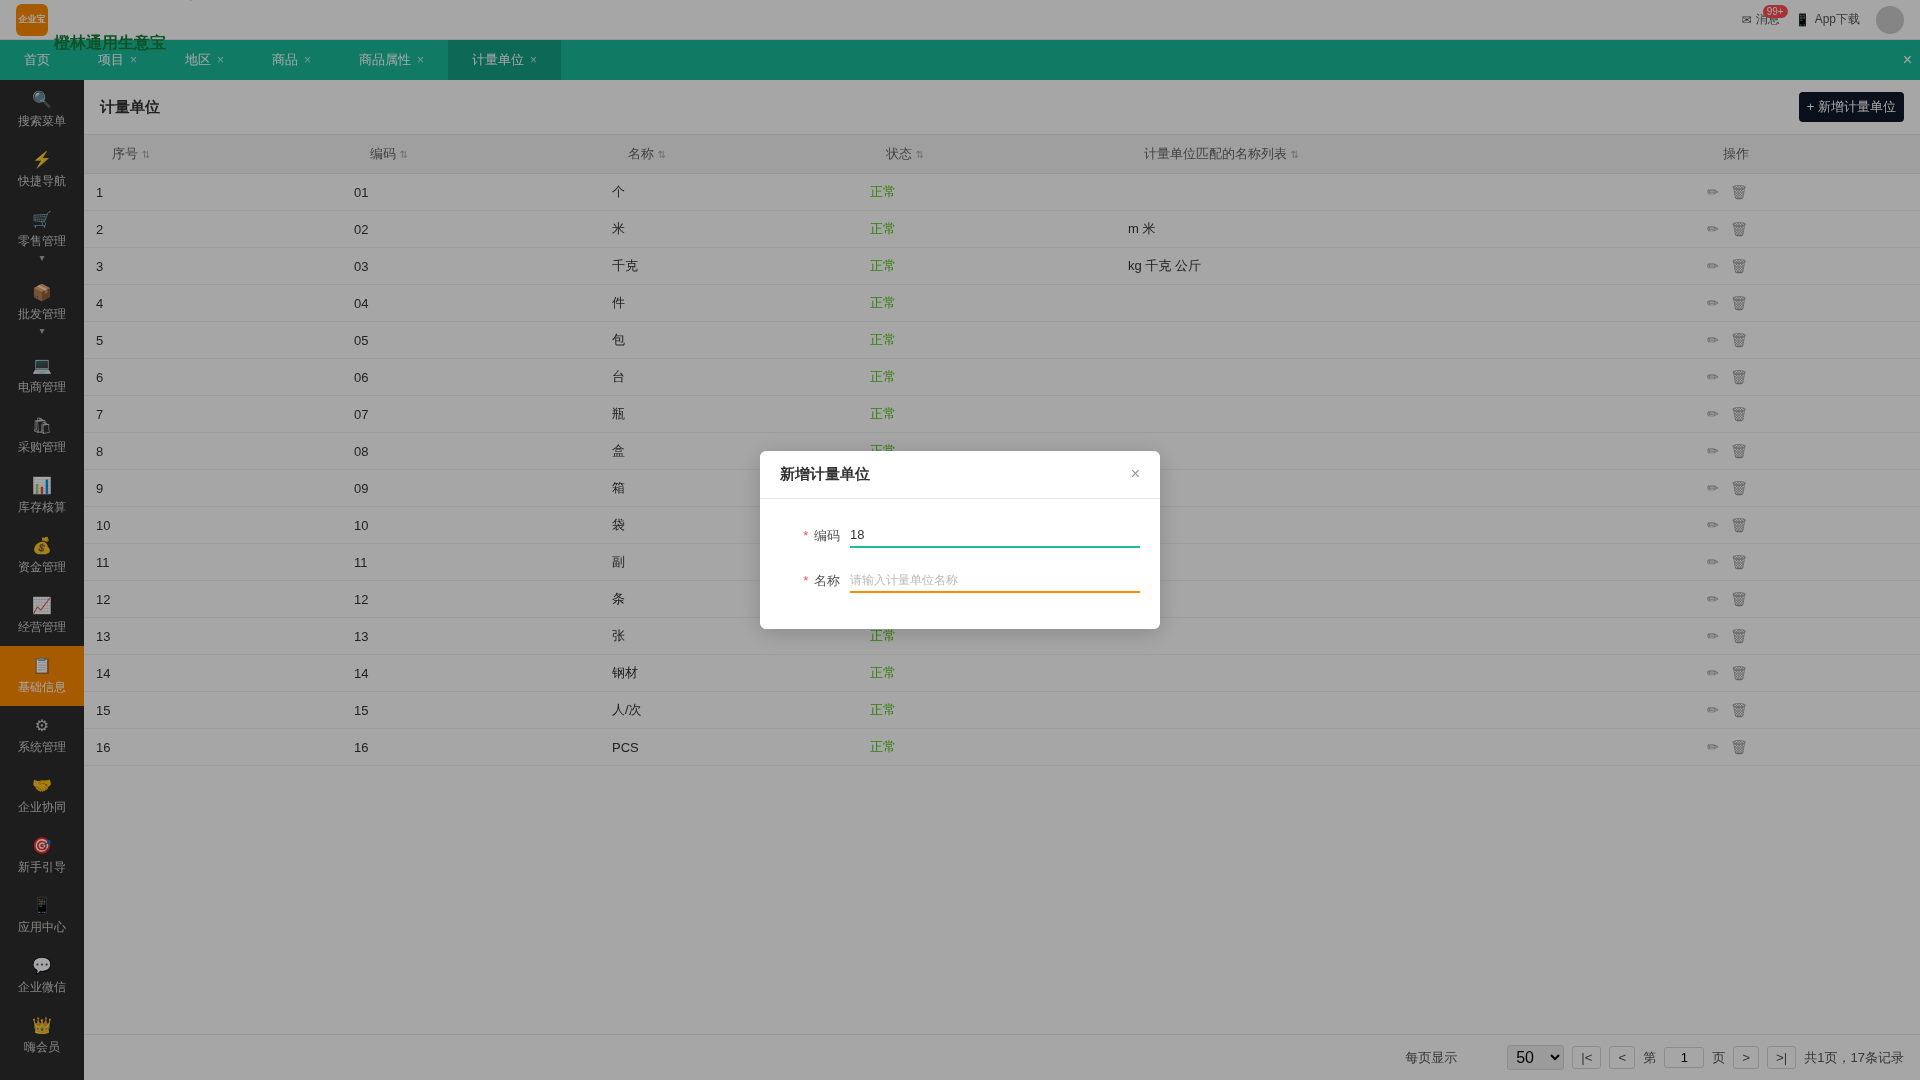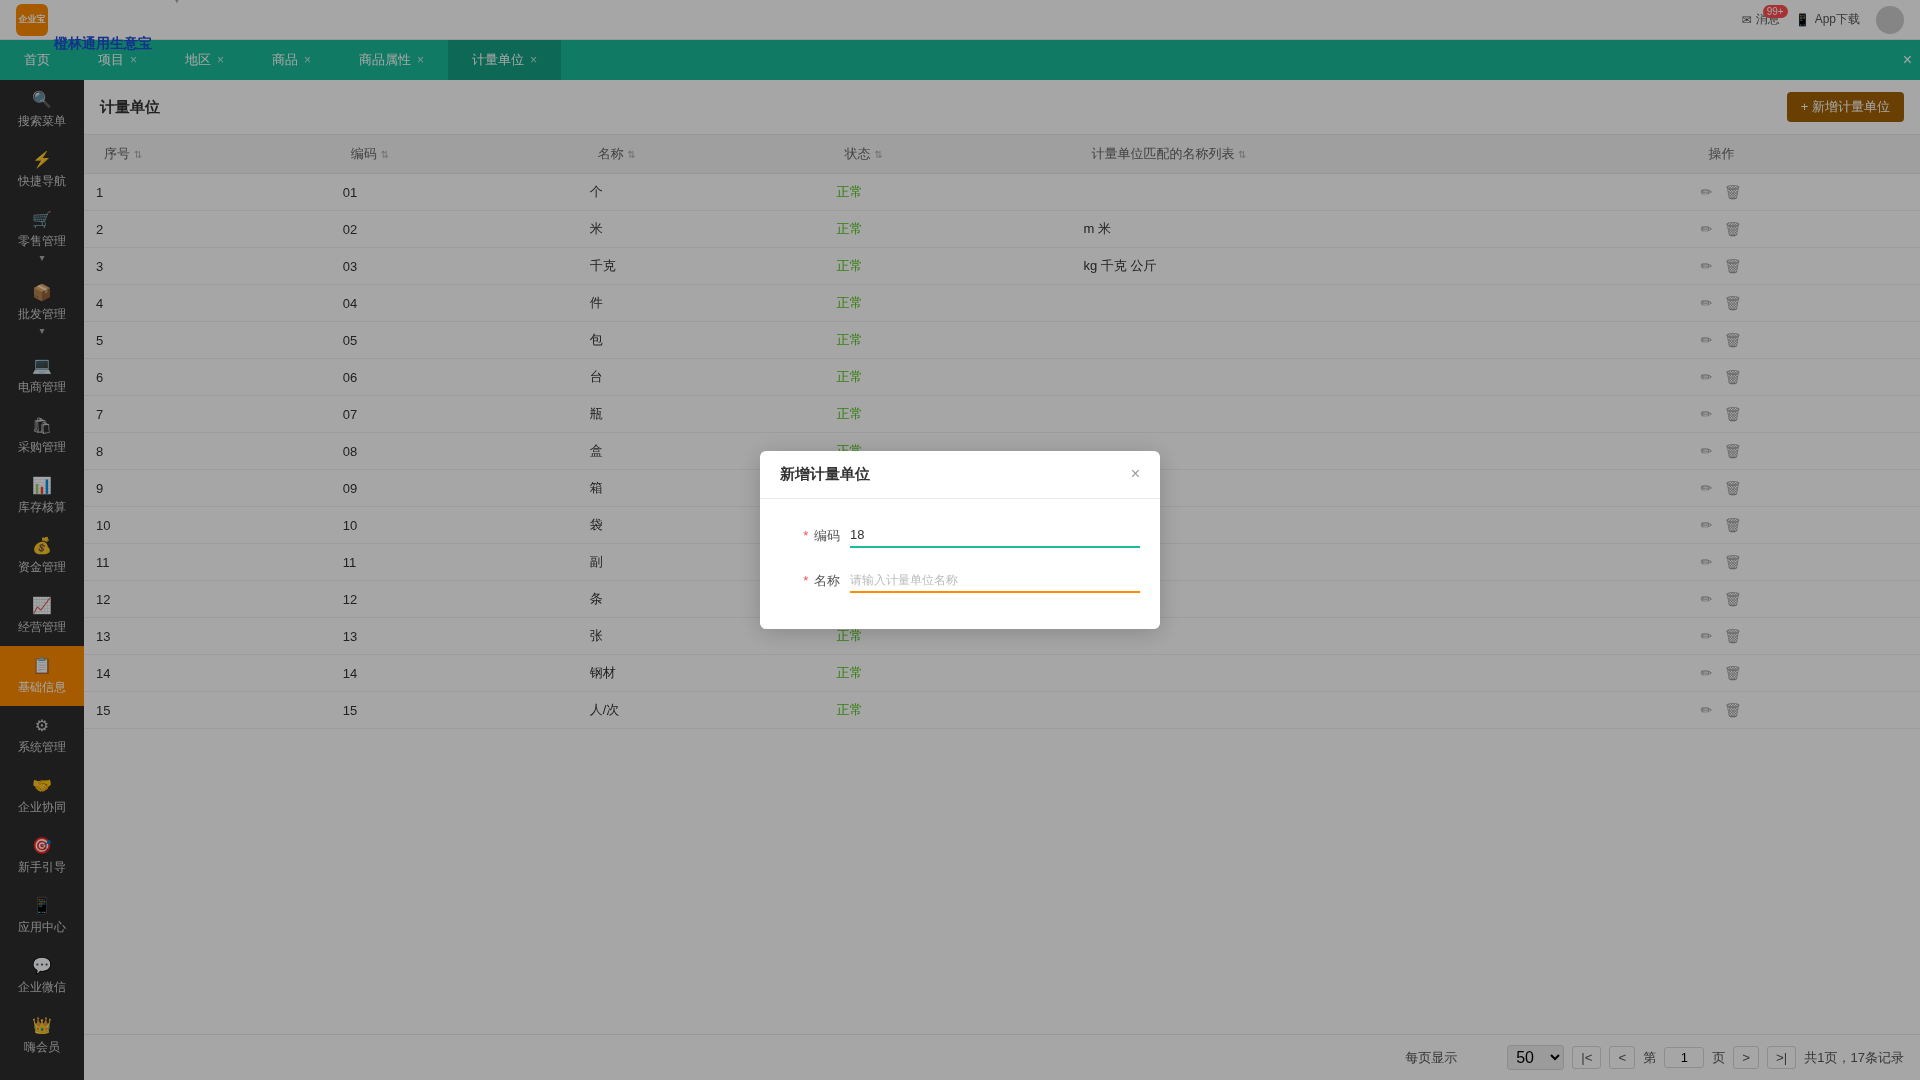--- a/index.html
+++ b/index.html
@@ -3,21 +3,21 @@
   <meta charset="utf-8">
   <style>
     * { margin: 0; padding: 0; box-sizing: border-box; }
     body { font-family: 'Microsoft YaHei', Arial, sans-serif; font-size: 13px; background: #f0f2f5; color: #333; width: 1920px; height: 1080px; overflow: hidden; }
 
     
     .top-bar { height: 40px; background: #fff; display: flex; align-items: center; justify-content: space-between; padding: 0 16px; border-bottom: 1px solid #e8e8e8; }
     .top-bar-left { display: flex; align-items: flex-start; gap: 8px; }
     .logo-area { display: flex; align-items: center; gap: 6px; }
     .logo-icon { width: 32px; height: 32px; background: #ff8c00; border-radius: 6px; display: flex; align-items: center; justify-content: center; color: #fff; font-weight: bold; font-size: 12px; }
-    .logo-text { font-size: 14px; font-weight: bold; color: #1d4ed8; margin-top: 48px; }
+    .logo-text { font-size: 16px; font-weight: bold; color: #15803d; margin-top: 48px; }
     .top-bar-right { display: flex; align-items: center; gap: 16px; }
     .badge-btn { position: relative; display: flex; align-items: center; gap: 4px; cursor: pointer; color: #555; font-size: 12px; }
     .badge { background: #ff4d4f; color: #fff; font-size: 10px; padding: 1px 4px; border-radius: 8px; position: absolute; top: -6px; right: -8px; }
     .app-download { font-size: 12px; color: #555; cursor: pointer; display: flex; align-items: center; gap: 4px; }
     .avatar { width: 28px; height: 28px; background: #ccc; border-radius: 50%; }
 
     
     .tab-bar { height: 40px; background: #1abc9c; display: flex; align-items: center; padding: 0 0; }
     .tab-item { height: 40px; display: flex; align-items: center; padding: 0 24px; color: #fff; font-size: 13px; cursor: pointer; position: relative; white-space: nowrap; }
     .tab-item.active { background: rgba(0,0,0,0.15); }
@@ -30,27 +30,27 @@
     
     .sidebar { width: 84px; background: #2d2d2d; display: flex; flex-direction: column; overflow-y: auto; }
     .sidebar-item { padding: 10px 6px; text-align: center; color: #ccc; font-size: 12px; cursor: pointer; display: flex; flex-direction: column; align-items: center; gap: 2px; }
     .sidebar-item.active { background: #ff8c00; color: #fff; }
     .sidebar-icon { font-size: 16px; margin-bottom: 2px; }
 
     
     .main { flex: 1; display: flex; flex-direction: column; overflow: hidden; }
     .page-header { padding: 12px 16px; display: flex; align-items: center; justify-content: space-between; background: #fff; border-bottom: 1px solid #e8e8e8; }
     .page-title { font-size: 15px; font-weight: bold; color: #333; }
-    .add-btn { background: #a16207; color: #fff; border: none; padding: 6px 14px; border-radius: 4px; cursor: pointer; font-size: 13px; }
+    .add-btn { background: #0f172a; color: #fff; border: none; padding: 6px 8px; border-radius: 4px; cursor: pointer; font-size: 13px; }
 
     
     .table-container { flex: 1; overflow-y: auto; background: #fff; margin: 0; }
     table { width: 100%; border-collapse: collapse; }
     thead tr { background: #f5f5f5; }
-    th { padding: 10px 20px; text-align: left; color: #666; font-weight: normal; border-bottom: 1px solid #e8e8e8; font-size: 13px; white-space: nowrap; }
+    th { padding: 10px 28px; text-align: left; color: #666; font-weight: normal; border-bottom: 1px solid #e8e8e8; font-size: 13px; white-space: nowrap; }
     td { padding: 9px 12px; border-bottom: 1px solid #f0f0f0; font-size: 13px; color: #333; }
     .status-normal { color: #52c41a; }
     .action-btn { color: #999; cursor: pointer; margin-right: 8px; font-size: 14px; }
     .sort-icon { color: #aaa; font-size: 10px; cursor: pointer; }
 
     
     .pagination { padding: 10px 16px; background: #fff; border-top: 1px solid #e8e8e8; display: flex; align-items: center; justify-content: flex-end; gap: 8px; font-size: 13px; color: #555; }
     .page-select { border: 1px solid #d9d9d9; padding: 2px 4px; border-radius: 3px; font-size: 16px; margin-left: 42px; }
     .page-btn { border: 1px solid #d9d9d9; background: #fff; padding: 3px 8px; cursor: pointer; border-radius: 3px; color: #555; }
     .page-btn:disabled { color: #ccc; cursor: not-allowed; }
@@ -380,20 +380,31 @@
       <td>15</td>
       <td>15</td>
       <td>人/次</td>
       <td><span class="status-normal">正常</span></td>
       <td></td>
       <td>
         <span class="action-btn" title="编辑">✏</span>
         <span class="action-btn" title="删除">🗑</span>
       </td>
     </tr>
+            <tr>
+      <td>16</td>
+      <td>16</td>
+      <td>PCS</td>
+      <td><span class="status-normal">正常</span></td>
+      <td></td>
+      <td>
+        <span class="action-btn" title="编辑">✏</span>
+        <span class="action-btn" title="删除">🗑</span>
+      </td>
+    </tr>
           </tbody>
       </table>
     </div>
 
     <div class="pagination">
       <span>每页显示</span>
       <select class="page-select">
         <option>50</option>
         <option>10</option>
         <option>20</option>

